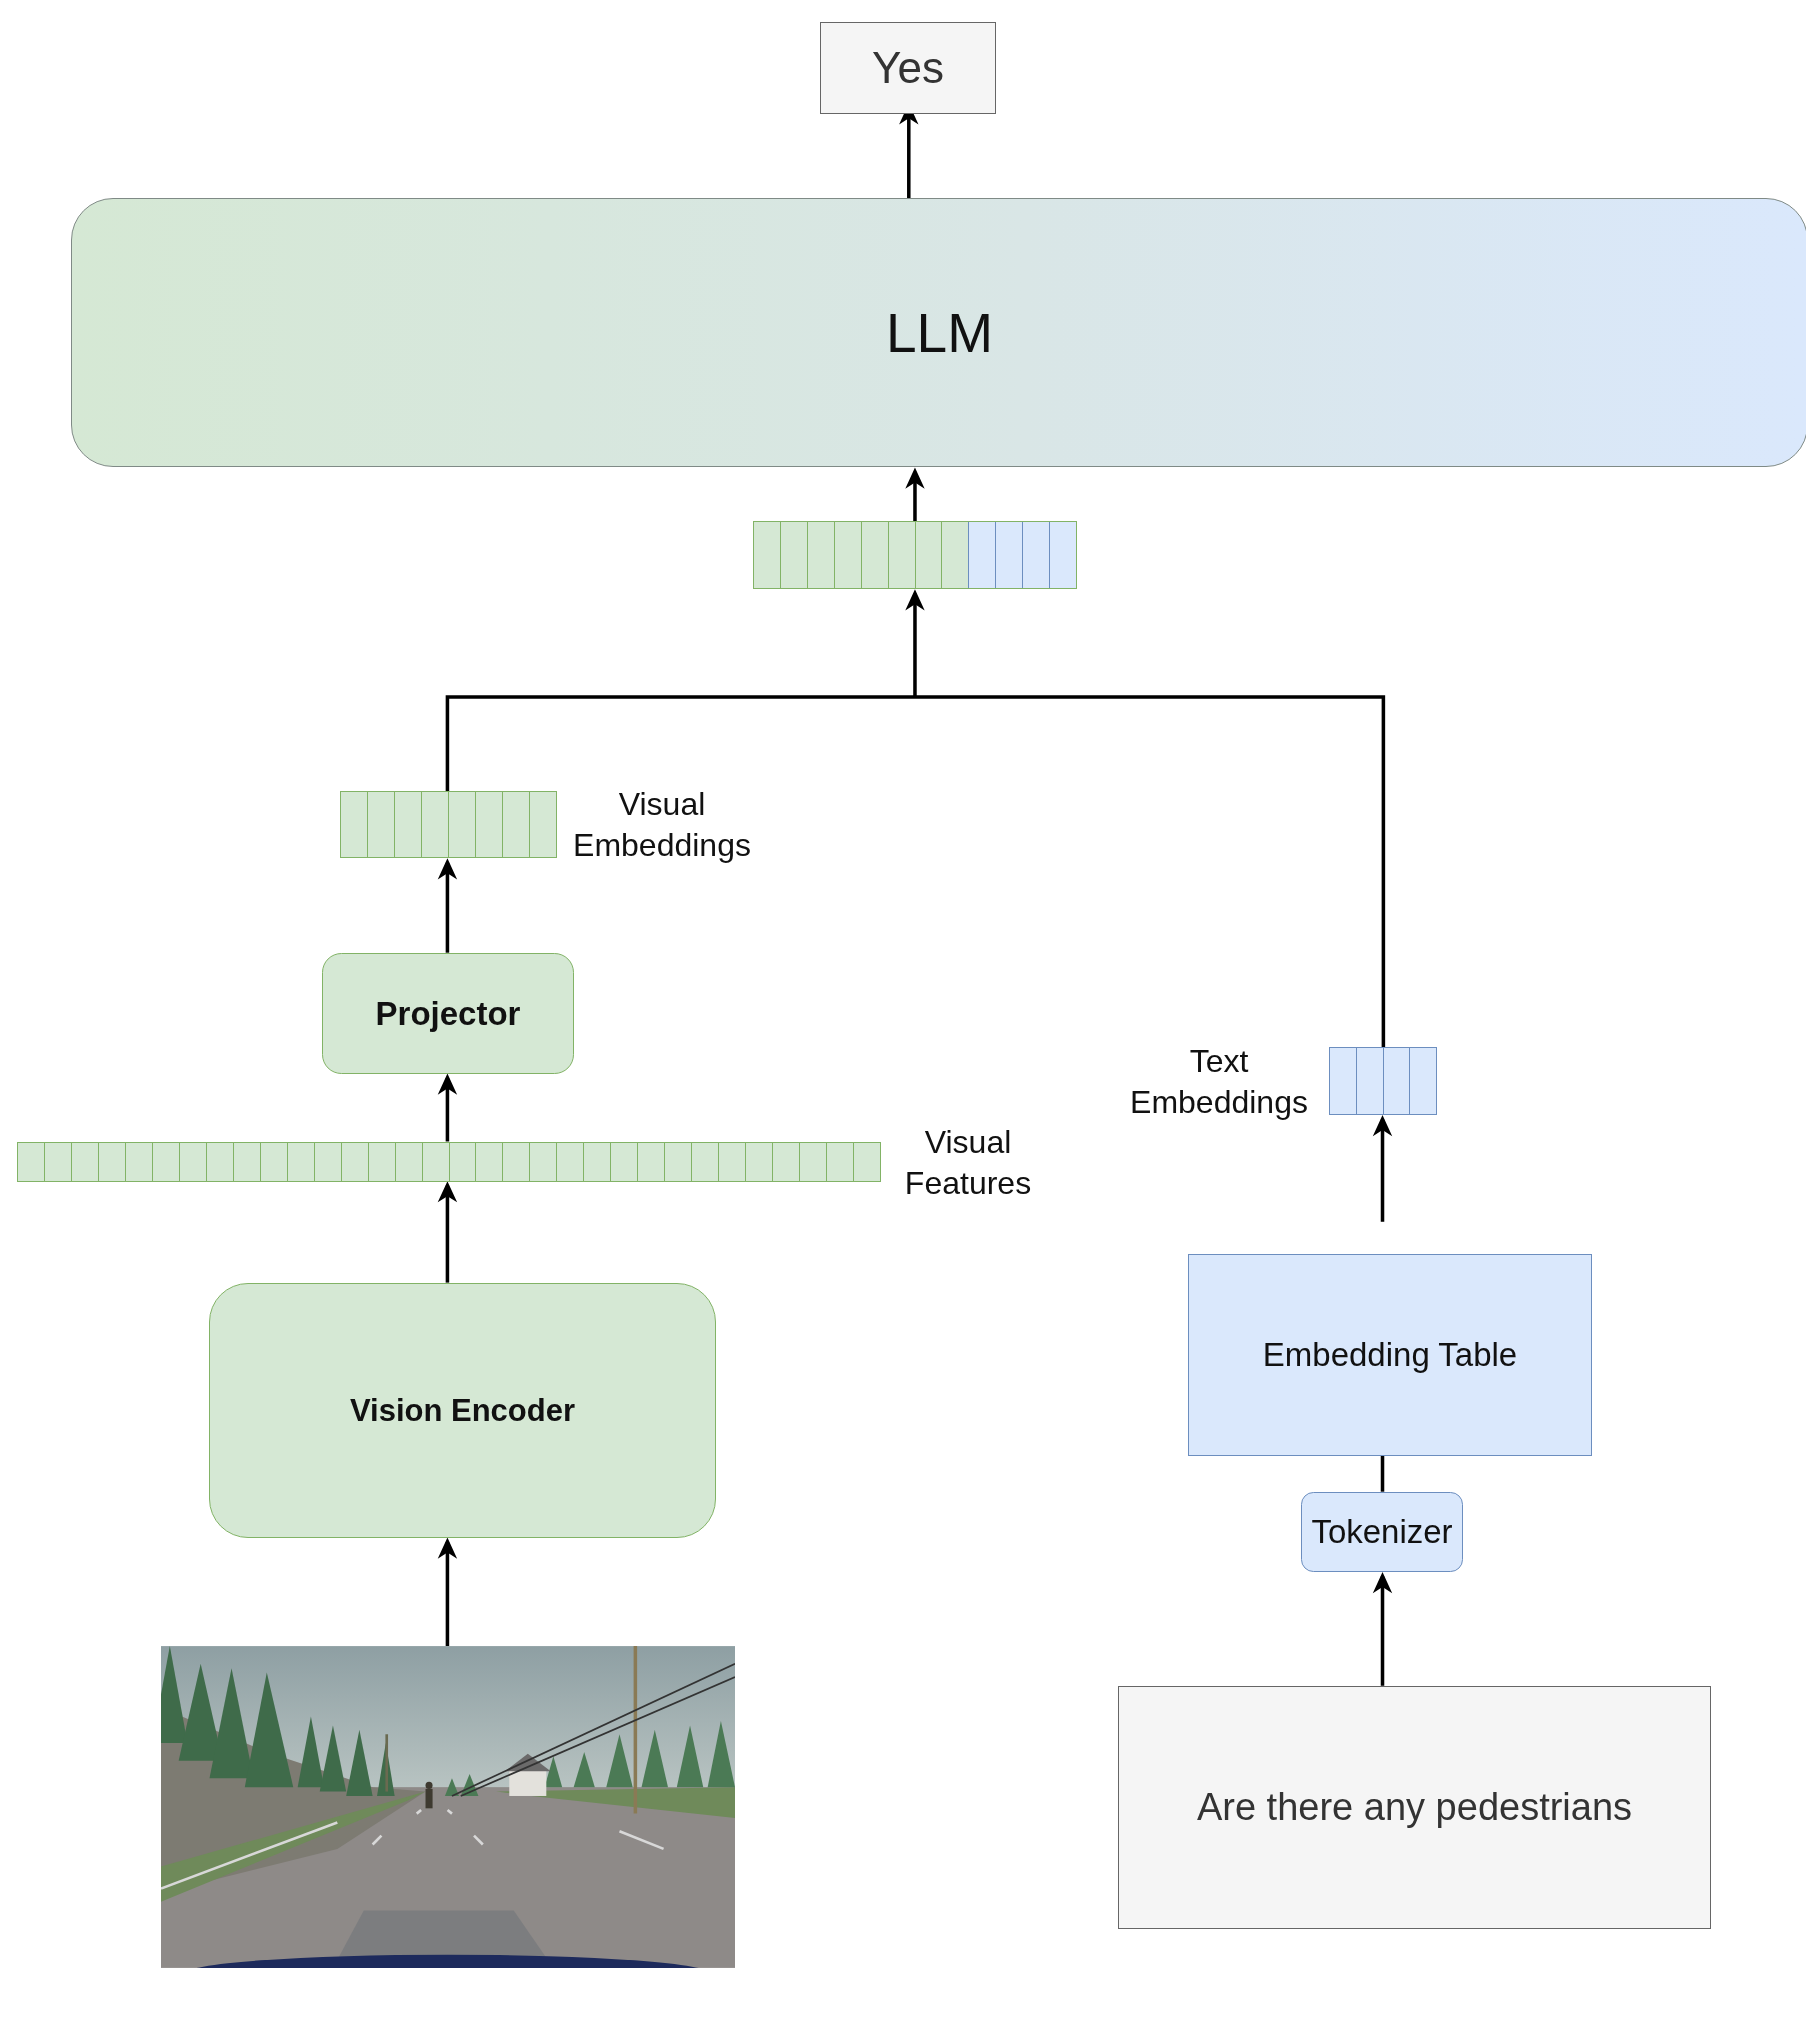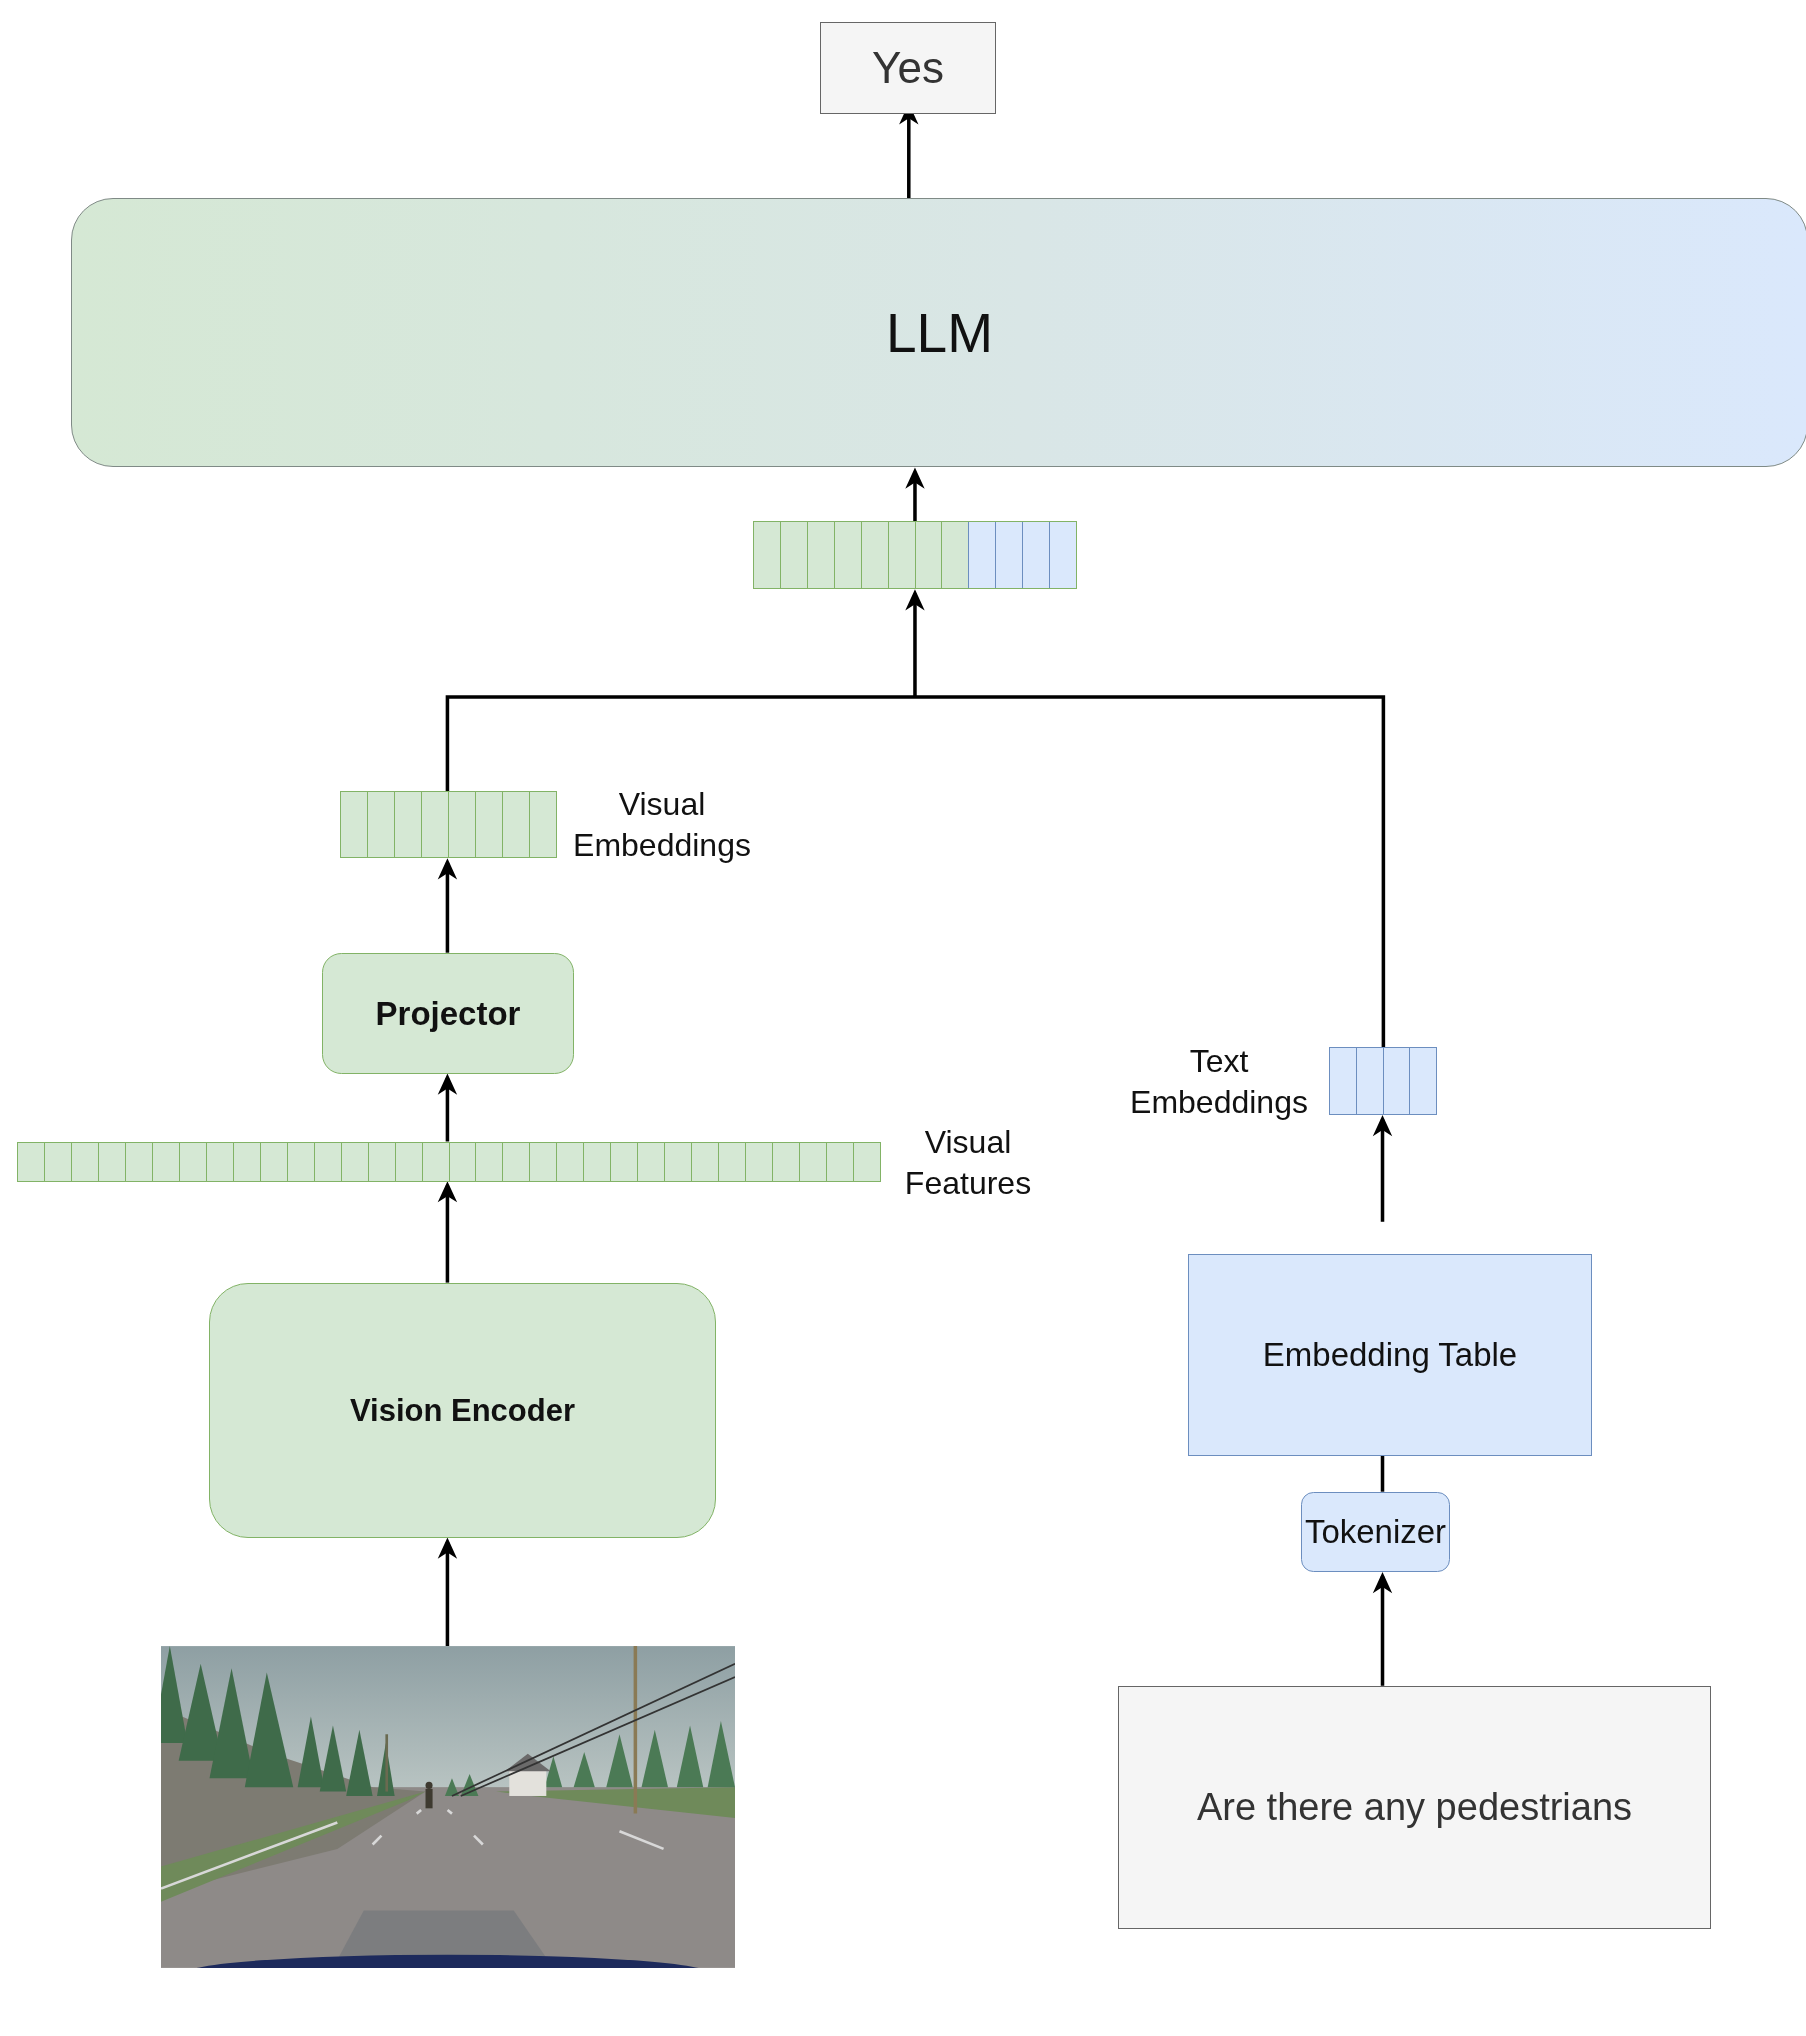--- a/index.html
+++ b/index.html
@@ -29,21 +29,21 @@
   #text-emb-strip { left: 1329px; top: 1047px; width: 108px; height: 68px; border: 1.8px solid #6c8ebf; }
 
   .label { font-size: 32px; line-height: 41px; text-align: center; color: #111; }
   #visual-emb-label { left: 565px; top: 784px; width: 194px; }
   #visual-feat-label { left: 891px; top: 1122px; width: 154px; }
   #text-emb-label { left: 1120px; top: 1041px; width: 198px; }
 
   #projector-box { left: 322px; top: 953px; width: 252px; height: 121px; border-radius: 19.4px; font-size: 33px; }
   #vision-encoder-box { left: 209px; top: 1283px; width: 507px; height: 255px; border-radius: 39px; font-size: 31px; }
   #embedding-table-box { left: 1180px; top: 1254px; width: 404px; height: 202px; font-size: 33px; margin-left: 8px; }
-  #tokenizer-box { left: 1301px; top: 1492px; width: 149px; height: 80px; border-radius: 12.4px; font-size: 33px; }
+  #tokenizer-box { left: 1301px; top: 1492px; width: 162px; height: 80px; border-radius: 12.4px; font-size: 33px; }
   #question-box { left: 1086px; top: 1686px; width: 593px; height: 243px; font-size: 38px; color: #333; line-height: 49px; margin-left: 32px; }
 
   #scene-image { left: 161px; top: 1646px; width: 574px; height: 322px; overflow: hidden; }
 
   svg.wires { position: absolute; left: 0; top: 0; width: 1807px; height: 2036px; pointer-events: none; }
 </style>
 </head>
 <body>
 
 <svg class="wires" viewBox="0 0 2048 2308">

